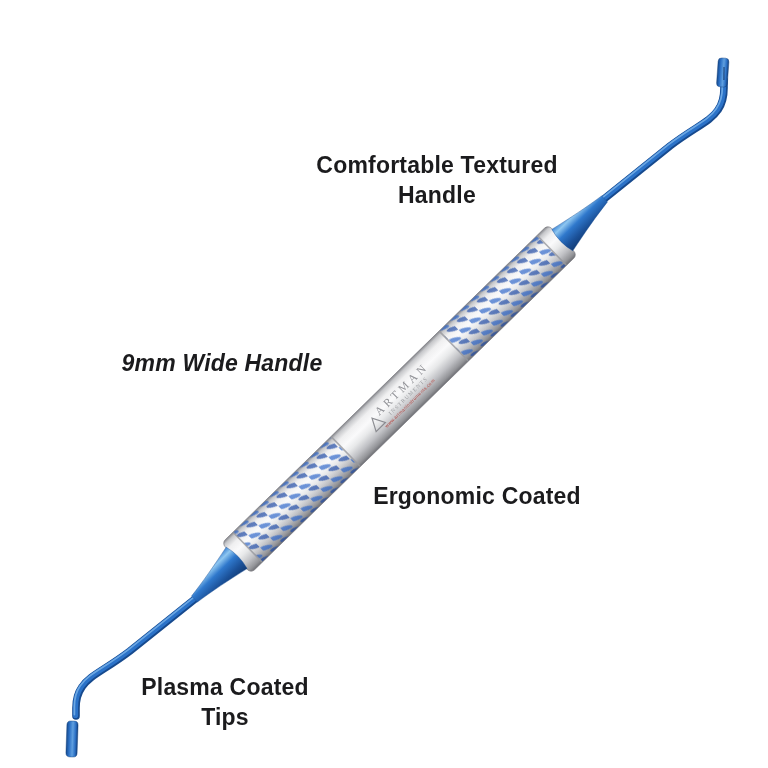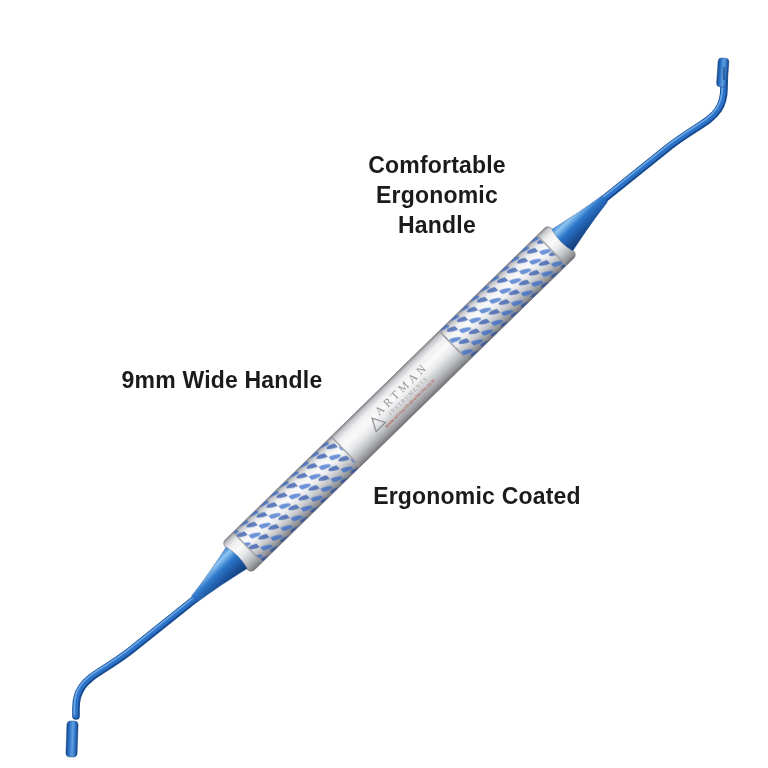--- a/index.html
+++ b/index.html
@@ -92,26 +92,30 @@
       <g opacity="0.92">
         <path d="M 360,406 L 366.5,393.5 L 373,406 Z" fill="none" stroke="#85868b" stroke-width="1.2"></path>
         <text x="408" y="397" text-anchor="middle" font-size="11.5" letter-spacing="3.4" fill="#8b8c91" font-family="Liberation Serif, serif">ARTMAN</text>
         <text x="408" y="404.5" text-anchor="middle" font-size="5.4" letter-spacing="1.3" fill="#96979b" font-family="Liberation Serif, serif">INSTRUMENTS</text>
         <text x="404" y="410.8" text-anchor="middle" font-size="4.7" letter-spacing="0.3" fill="#b23f38" font-family="Liberation Sans, sans-serif">www.artmaninstruments.com</text>
       </g>
     </g>
   </svg>
 
   <div class="label" style="left:312px;top:150px;width:250px;">
-    <span>Comfortable Ergonomic</span>
+    <span>Comfortable Textured</span>
     <span>Handle</span>
   </div>
 
-  <div class="label" style="left:92px;top:365px;width:260px;">
+  <div class="label" style="left:92px;top:348px;width:260px;font-style:italic;">
     <span>9mm Wide Handle</span>
   </div>
 
   <div class="label" style="left:352px;top:481px;width:250px;">
     <span>Ergonomic Coated</span>
   </div>
 
+  <div class="label" style="left:105px;top:672px;width:240px;">
+    <span>Plasma Coated</span>
+    <span>Tips</span>
+  </div>
 
 </div>
 
 </body></html>

